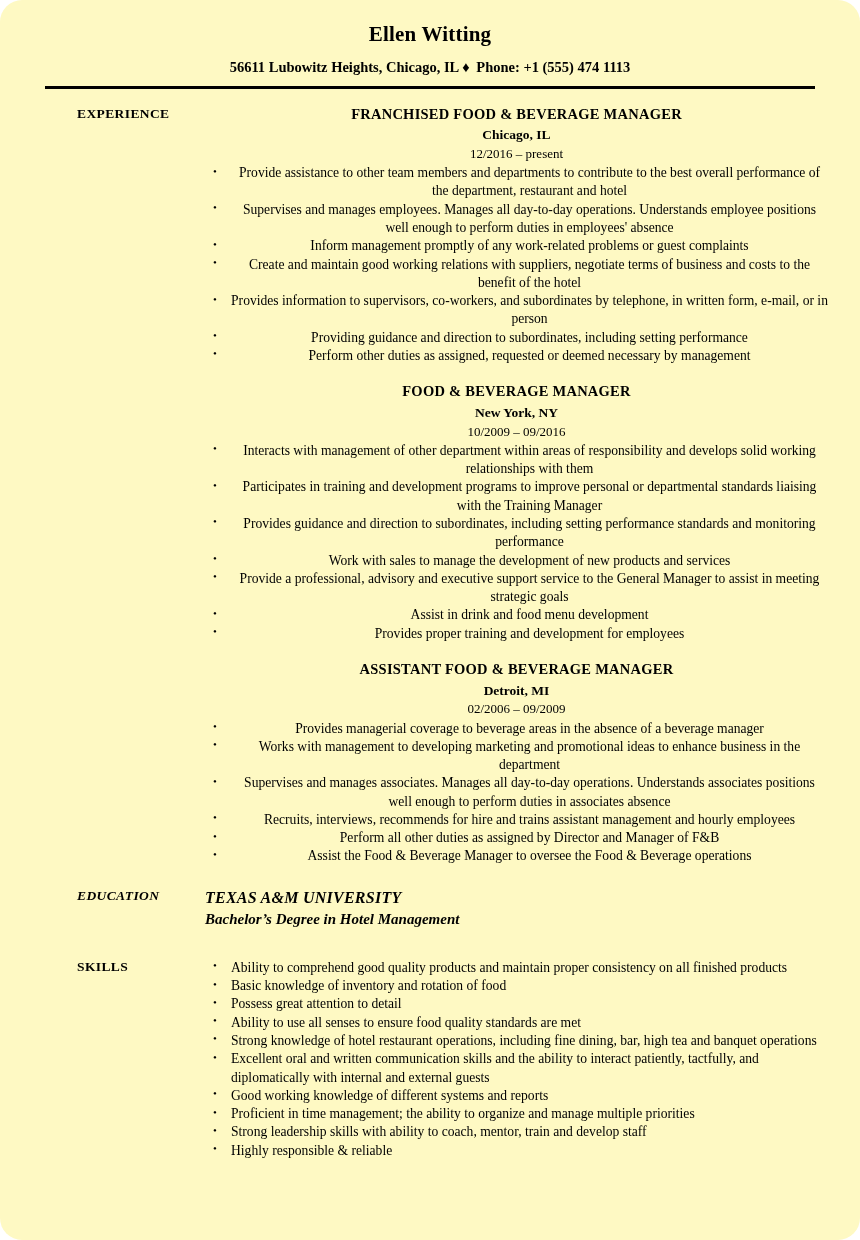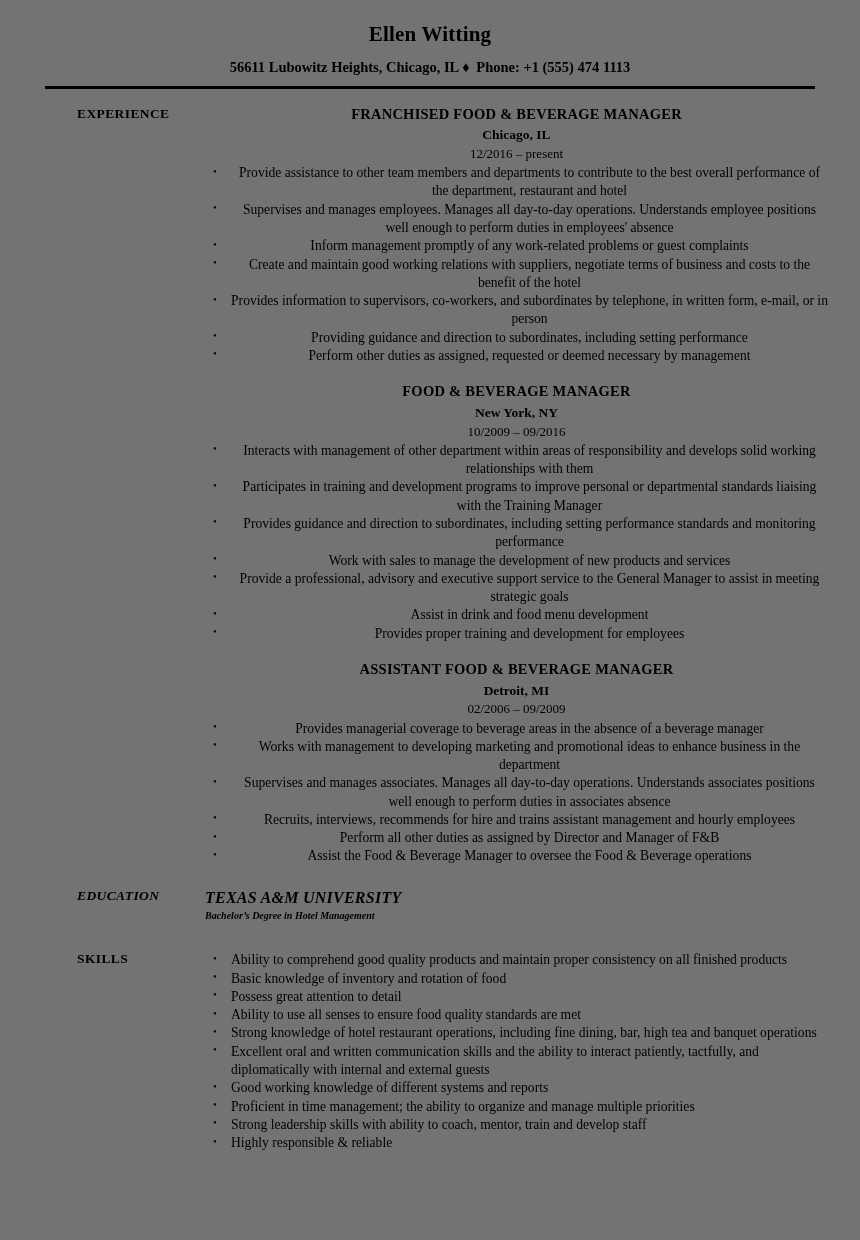--- a/index.html
+++ b/index.html
@@ -4,25 +4,26 @@
 <style>
   html, body {
     margin: 0;
     padding: 0;
     background: #ffffff;
   }
   .page {
     position: relative;
     width: 860px;
     height: 1240px;
-    background: #737373;
+    background: #fef9c3;
     font-family: "Liberation Serif", "DejaVu Serif", serif;
     color: #000000;
     box-sizing: border-box;
     overflow: hidden;
+    border-radius: 22px;
   }
 
   
   .header {
     padding-top: 22px;
     text-align: center;
   }
   .cand-name {
     font-size: 21px;
     font-weight: bold;
@@ -114,21 +115,21 @@
   }
 
   
   .edu-school {
     font-size: 16px;
     font-weight: bold;
     letter-spacing: 0.25px;
     line-height: 1.35;
   }
   .edu-degree {
-    font-size: 10px;
+    font-size: 15px;
     font-weight: bold;
     line-height: 1.5;
   }
 
   .gap-education { margin-top: 21px; font-style: italic; }
   .gap-skills { margin-top: 27px; }
 </style>
 </head>
 <body>
 

